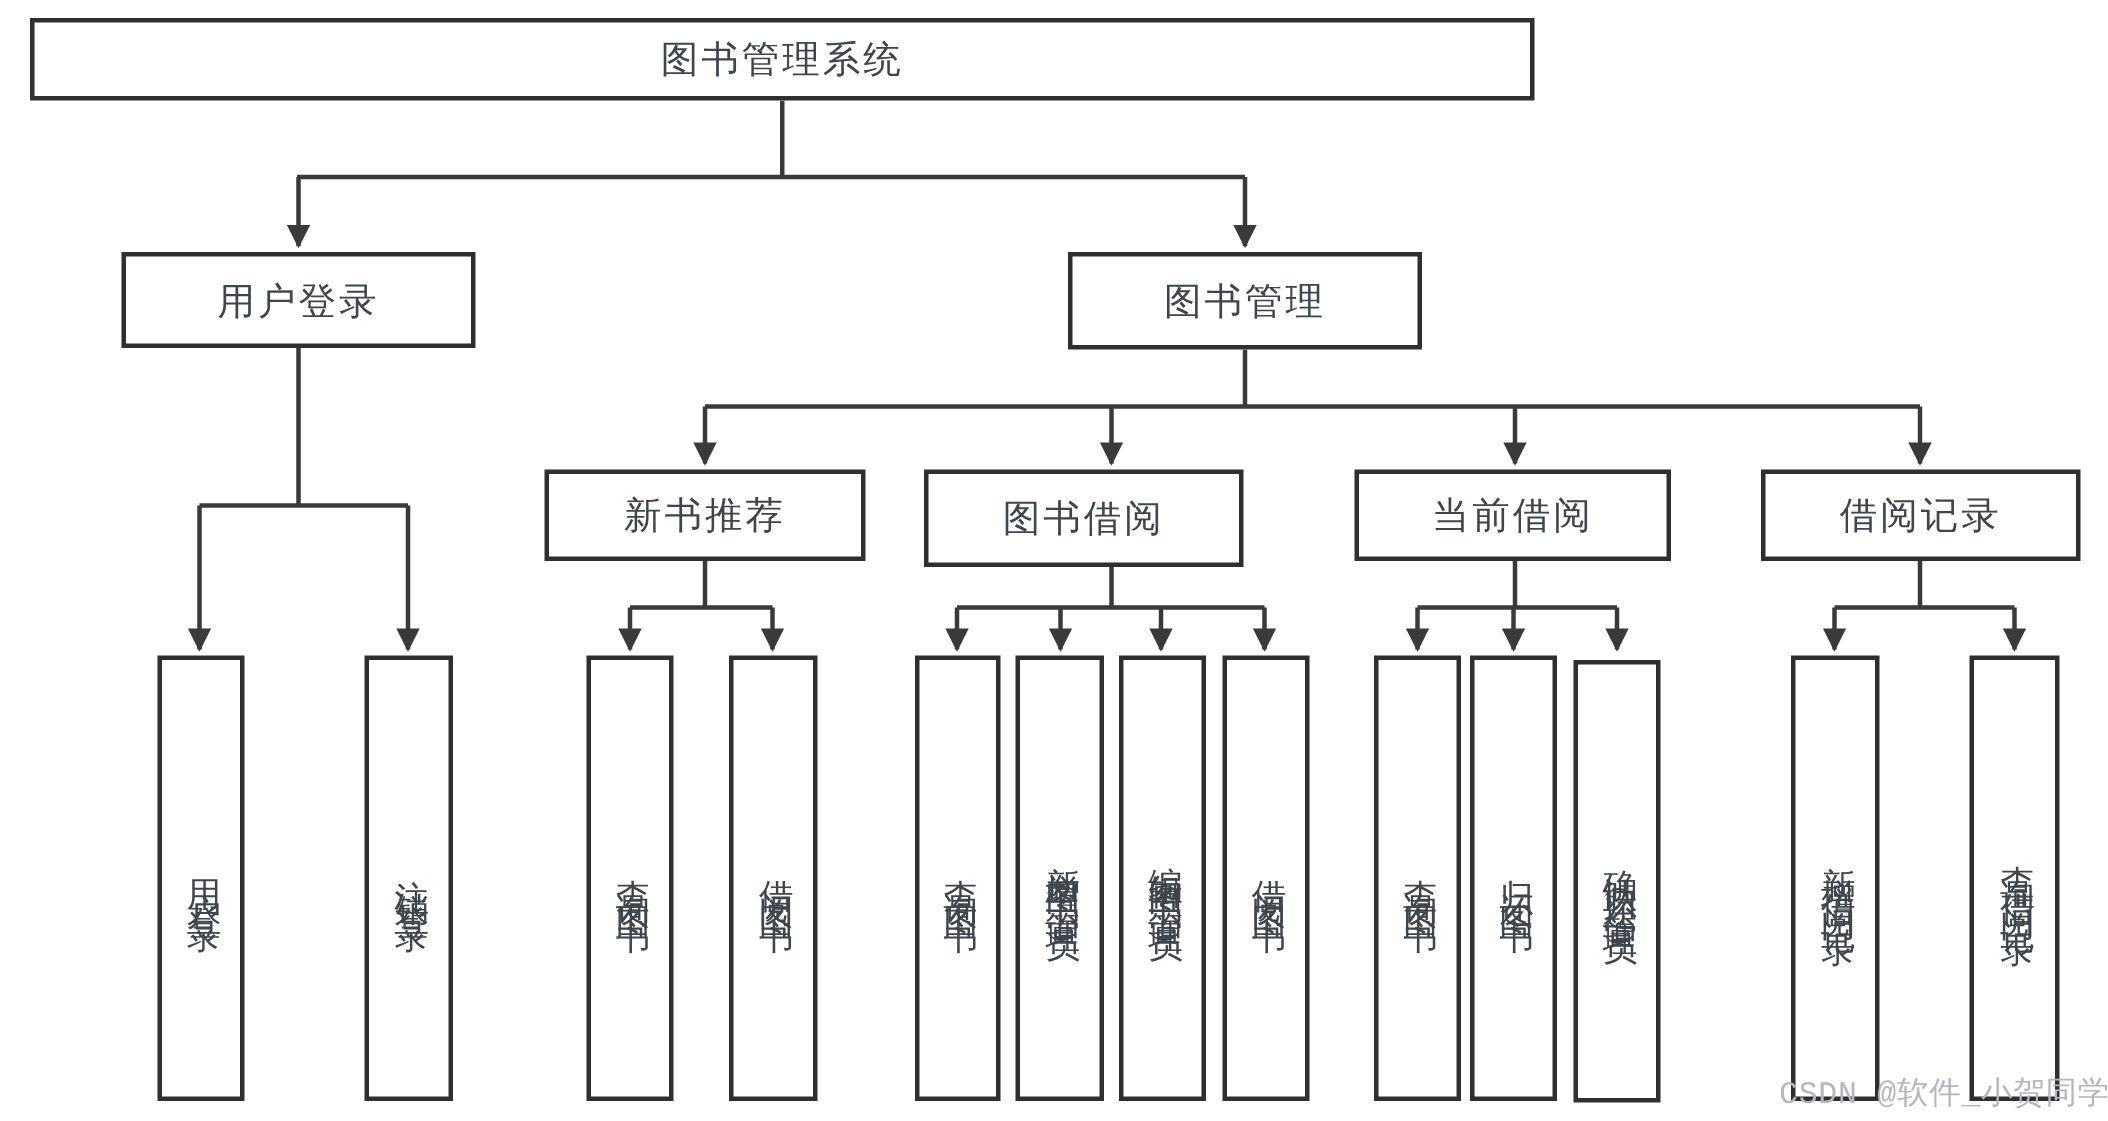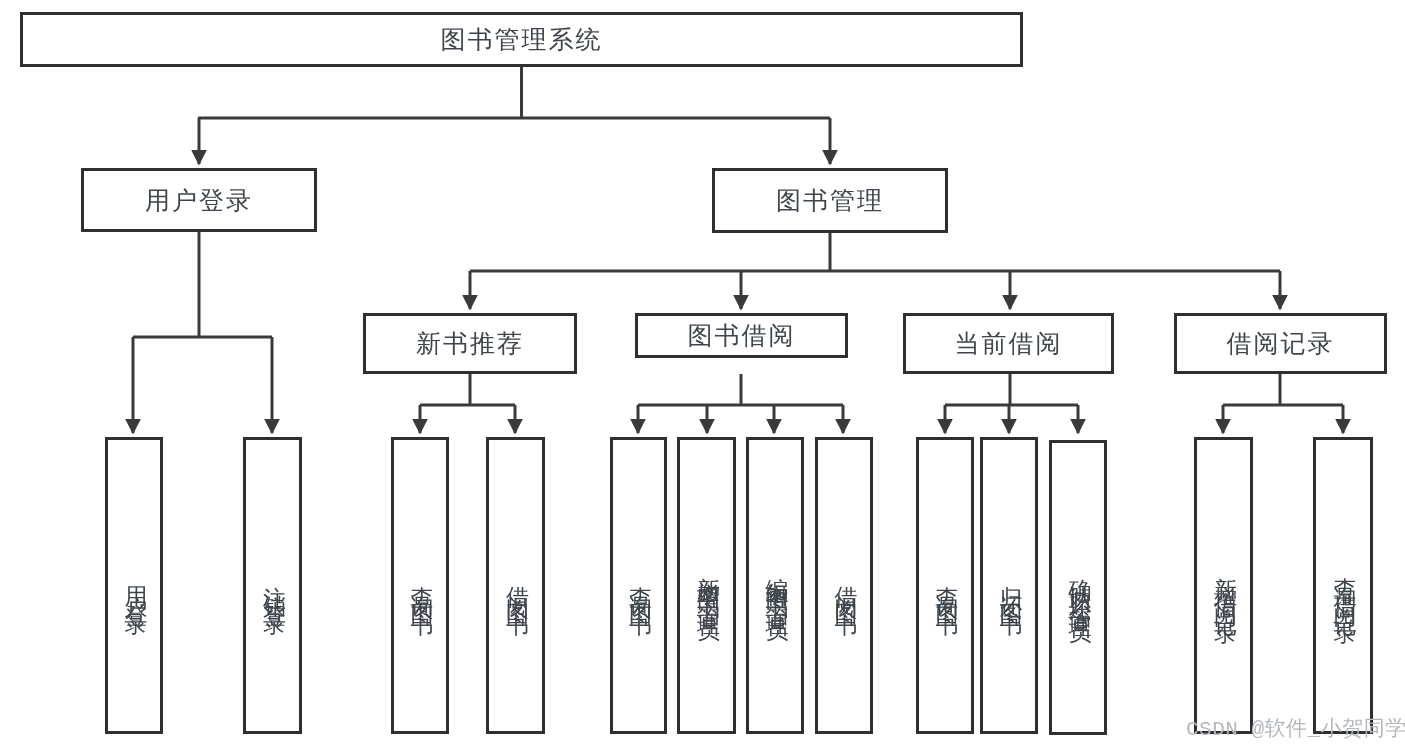--- a/index.html
+++ b/index.html
@@ -83,21 +83,21 @@
   <div class="node h" style="left:81px;top:168px;width:236px;height:64px">
     <span class="label">用户登录</span>
   </div>
   <div class="node h" style="left:712px;top:168px;width:236px;height:65px">
     <span class="label">图书管理</span>
   </div>
 
   <div class="node h" style="left:363px;top:313px;width:214px;height:61px">
     <span class="label">新书推荐</span>
   </div>
-  <div class="node h" style="left:635px;top:313px;width:213px;height:45px">
+  <div class="node h" style="left:616px;top:313px;width:213px;height:65px">
     <span class="label">图书借阅</span>
   </div>
   <div class="node h" style="left:903px;top:313px;width:211px;height:61px">
     <span class="label">当前借阅</span>
   </div>
   <div class="node h" style="left:1174px;top:313px;width:213px;height:61px">
     <span class="label">借阅记录</span>
   </div>
 
   <div class="node v" style="left:105px;top:437px;width:58px;height:297px">

